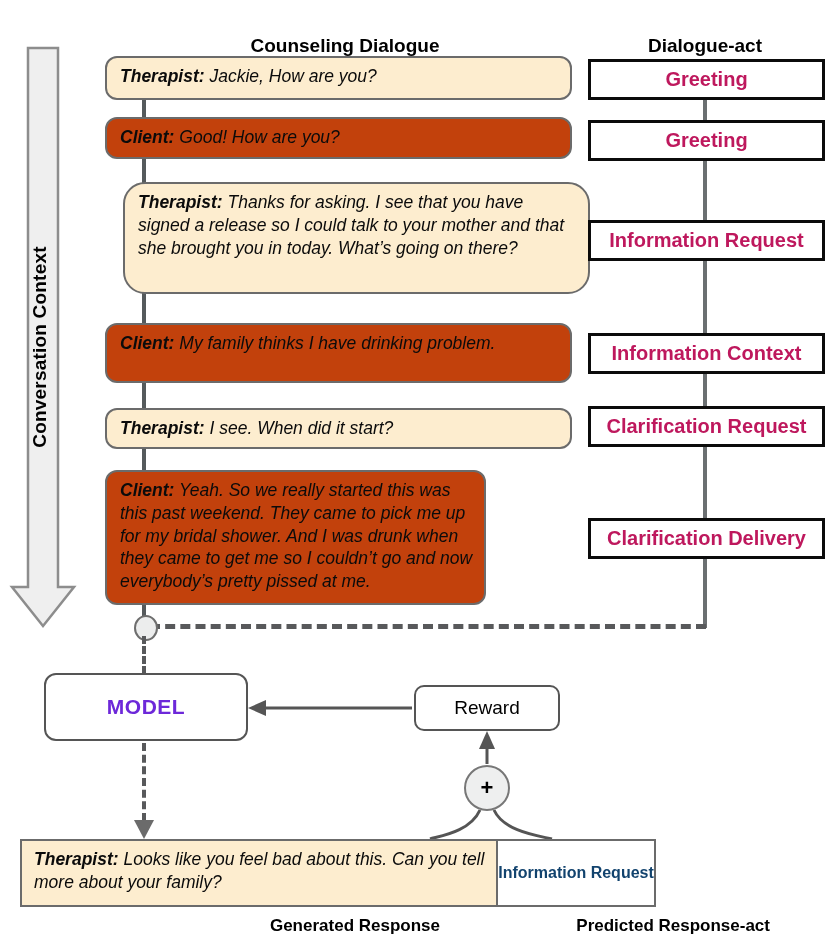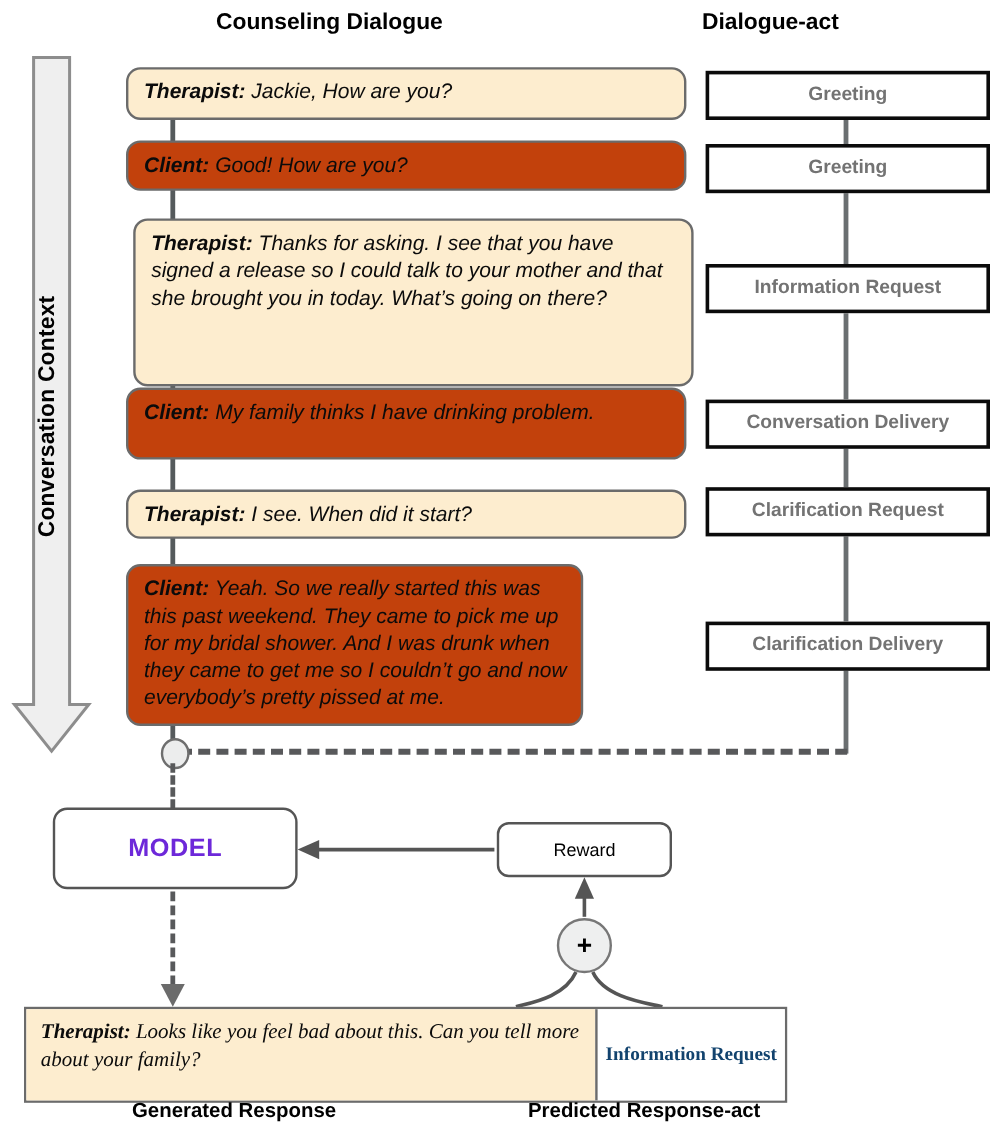--- a/index.html
+++ b/index.html
@@ -1,23 +1,23 @@
 <!DOCTYPE html>
 <html><head>
 <meta charset="utf-8">
 <style>
   html,body{margin:0;padding:0;background:#ffffff;}
   body{font-family:"Liberation Sans",sans-serif;}
   #page{position:relative;width:830px;height:949px;background:#fff;overflow:hidden;}
 
-  .hdr{position:absolute;font-weight:bold;font-size:19px;color:#000;}
+  .hdr{position:absolute;font-weight:bold;font-size:19px;color:#000;text-align:center;margin-top:27px;}
   #hdr-dialogue{left:180px;top:8px;width:330px;}
   #hdr-act{left:585px;top:8px;width:240px;}
 
-  .foot{position:absolute;font-weight:bold;font-size:17px;color:#000;text-align:left;}
+  .foot{position:absolute;font-weight:bold;font-size:17px;color:#000;text-align:right;}
   #foot-gen{left:110px;top:916px;width:330px;}
   #foot-pred{left:440px;top:916px;width:330px;}
 
   
   #ctx-arrow{position:absolute;left:10px;top:46px;width:66px;height:582px;}
   #ctx-label{position:absolute;left:-230px;top:290px;width:520px;text-align:center;
     font-weight:bold;font-size:19px;color:#000;transform:rotate(-90deg);
     transform-origin:center center;letter-spacing:.2px;}
 
   
@@ -28,21 +28,21 @@
   .bubble{position:absolute;box-sizing:border-box;border:2.5px solid #6b6b6b;
     border-radius:12px;font-size:17.5px;font-style:italic;color:#0b0b0b;
     line-height:1.30;padding:7px 10px 7px 13px;}
   .bubble b{font-style:italic;font-weight:bold;}
   .therapist{background:#fdedcf;}
   .client{background:#c2410c;}
 
   
   .actbox{position:absolute;box-sizing:border-box;background:#fff;border:3px solid #0b0b0b;
     display:flex;align-items:center;justify-content:center;
-    font-weight:bold;font-size:16px;color:#737373;text-align:center;line-height:1.15;}
+    font-weight:bold;font-size:20px;color:#be185d;text-align:center;line-height:1.15;}
 
   
   #dash-line{position:absolute;left:150px;top:624px;width:556px;height:0;
     border-top:5px dashed #58595b;}
   #dash-circle{position:absolute;left:134px;top:615px;width:20px;height:22px;
     border:2.5px solid #6e6e6e;border-radius:50%;background:#eceded;}
   #act-drop{position:absolute;left:703px;top:556px;width:4px;height:72px;background:#6b6f71;}
 
   #model-dash-top{position:absolute;left:142px;top:636px;width:0;height:38px;
     border-left:4px dashed #58595b;}
@@ -50,30 +50,30 @@
     border-left:4px dashed #58595b;}
 
   #model-box{position:absolute;left:44px;top:673px;width:204px;height:68px;
     box-sizing:border-box;border:2.5px solid #555;border-radius:12px;background:#fff;
     display:flex;align-items:center;justify-content:center;
     font-weight:bold;font-size:21px;color:#6d28d9;letter-spacing:.5px;}
 
   #reward-box{position:absolute;left:414px;top:685px;width:146px;height:46px;
     box-sizing:border-box;border:2.5px solid #555;border-radius:10px;background:#fff;
     display:flex;align-items:center;justify-content:center;
-    font-size:15px;color:#000;}
+    font-size:19px;color:#000;}
 
   #plus-circle{position:absolute;left:464px;top:765px;width:46px;height:46px;
     box-sizing:border-box;border:2.5px solid #777;border-radius:50%;background:#eeefef;
     display:flex;align-items:center;justify-content:center;font-size:22px;
     font-weight:bold;color:#000;line-height:1;}
 
   
-  #resp-wrap{position:absolute;left:20px;top:839px;width:636px;height:80px;
-    box-sizing:border-box;border:2.5px solid #6b6b6b;display:flex;font-family:Liberation Serif, serif;}
+  #resp-wrap{position:absolute;left:20px;top:839px;width:636px;height:68px;
+    box-sizing:border-box;border:2.5px solid #6b6b6b;display:flex;}
   #resp-text{flex:0 0 474px;background:#fdedcf;box-sizing:border-box;
     padding:7px 6px 7px 12px;font-size:17.5px;font-style:italic;line-height:1.30;color:#0b0b0b;}
   #resp-text b{font-weight:bold;font-style:italic;}
   #resp-act{flex:1;background:#fff;border-left:2.5px solid #6b6b6b;box-sizing:border-box;
     display:flex;align-items:center;justify-content:center;text-align:center;
     font-weight:bold;font-size:16px;color:#12436e;line-height:1.25;}
 
   svg.ov{position:absolute;left:0;top:0;width:830px;height:949px;pointer-events:none;}
 </style>
 </head>
@@ -99,21 +99,21 @@
   <div class="spine" style="left:142px;top:604px;height:22px;"></div>
 
   <div class="bubble therapist" style="left:105px;top:56px;width:467px;height:44px;">
     <b>Therapist:</b><span> Jackie, How are you?</span>
   </div>
 
   <div class="bubble client" style="left:105px;top:117px;width:467px;height:42px;">
     <b>Client:</b><span> Good! How are you?</span>
   </div>
 
-  <div class="bubble therapist" style="left:111px;top:182px;width:467px;height:140px;">
+  <div class="bubble therapist" style="left:123px;top:182px;width:467px;height:112px;border-radius:22px;">
     <b>Therapist:</b><span> Thanks for asking. I see that you have signed a release so I could talk to your mother and that she brought you in today. What’s going on there?</span>
   </div>
 
   <div class="bubble client" style="left:105px;top:323px;width:467px;height:60px;">
     <b>Client:</b><span> My family thinks I have drinking problem.</span>
   </div>
 
   <div class="bubble therapist" style="left:105px;top:408px;width:467px;height:41px;">
     <b>Therapist:</b><span> I see. When did it start?</span>
   </div>
@@ -125,21 +125,21 @@
   <div class="spine-act" style="left:703px;top:100px;height:20px;"></div>
   <div class="spine-act" style="left:703px;top:160px;height:61px;"></div>
   <div class="spine-act" style="left:703px;top:261px;height:72px;"></div>
   <div class="spine-act" style="left:703px;top:373px;height:33px;"></div>
   <div class="spine-act" style="left:703px;top:446px;height:72px;"></div>
   <div id="act-drop"></div>
 
   <div class="actbox" style="left:588px;top:59px;width:237px;height:41px;">Greeting</div>
   <div class="actbox" style="left:588px;top:120px;width:237px;height:41px;">Greeting</div>
   <div class="actbox" style="left:588px;top:220px;width:237px;height:41px;">Information Request</div>
-  <div class="actbox" style="left:588px;top:333px;width:237px;height:41px;">Conversation Delivery</div>
+  <div class="actbox" style="left:588px;top:333px;width:237px;height:41px;">Information Context</div>
   <div class="actbox" style="left:588px;top:406px;width:237px;height:41px;">Clarification Request</div>
   <div class="actbox" style="left:588px;top:518px;width:237px;height:41px;">Clarification Delivery</div>
 
   <div id="dash-line"></div>
   <div id="dash-circle"></div>
 
   <div id="model-dash-top"></div>
   <div id="model-box">MODEL</div>
   <div id="model-dash-bot"></div>
   <div id="reward-box">Reward</div>

